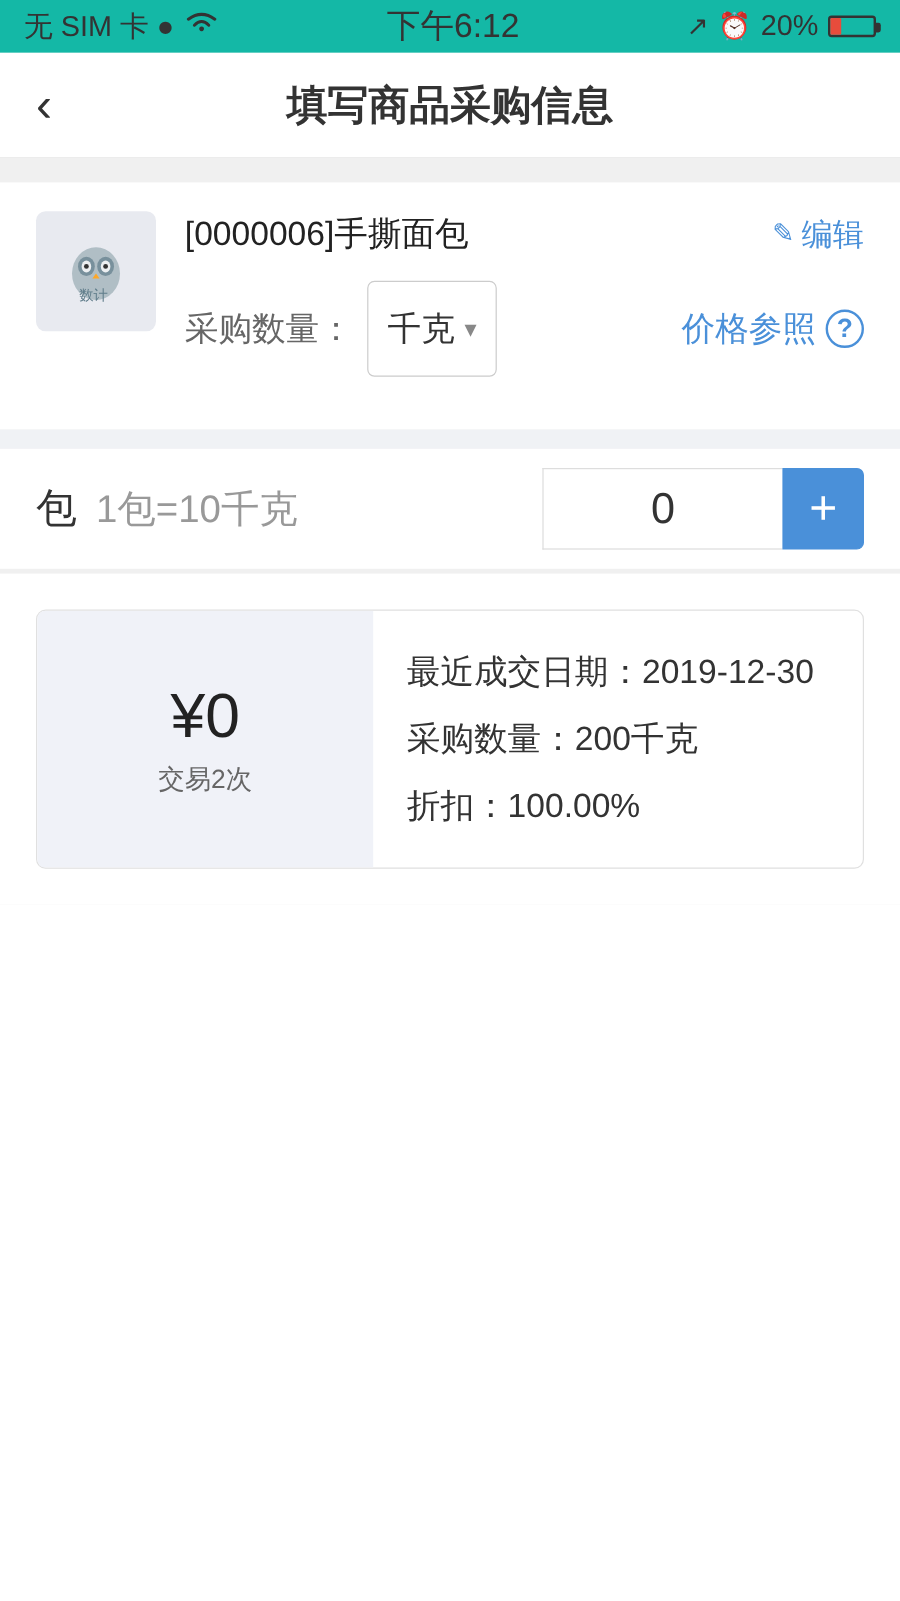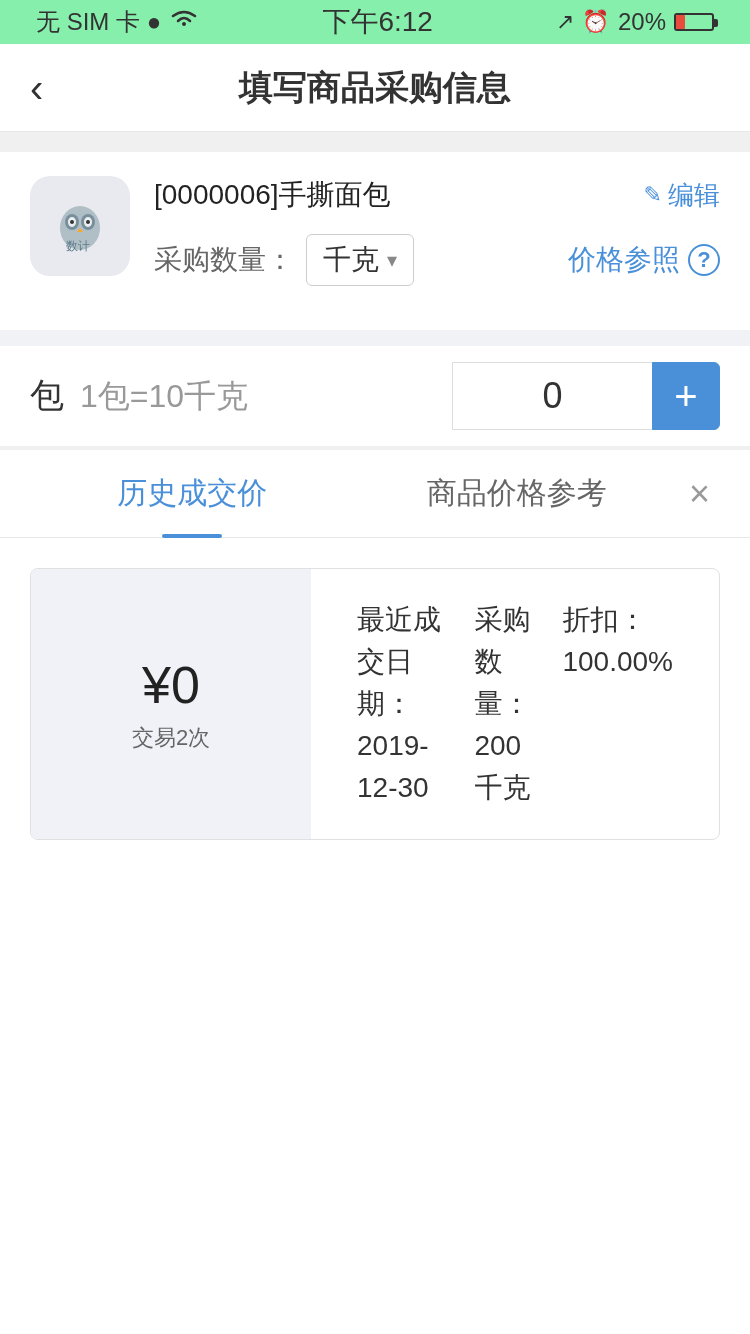--- a/index.html
+++ b/index.html
@@ -9,25 +9,25 @@
       min-height: 1334px;
       background: #f0f0f0;
       font-family: -apple-system, "PingFang SC", "Helvetica Neue", Arial, sans-serif;
       font-size: 28px;
       color: #333;
     }
 
     
     .status-bar {
       height: 44px;
-      background: #86efac;
+      background: #14b8a6;
       display: flex;
       align-items: center;
       justify-content: space-between;
-      padding: 0 36px;
+      padding: 0 20px;
       font-size: 26px;
       font-weight: 500;
     }
     .status-left {
       display: flex;
       align-items: center;
       gap: 8px;
       font-size: 24px;
     }
     .status-center {
@@ -106,21 +106,21 @@
     .product-header {
       display: flex;
       align-items: flex-start;
       gap: 24px;
       margin-bottom: 20px;
     }
     .product-thumb {
       width: 100px;
       height: 100px;
       background: #e8eaf0;
-      border-radius: 20px;
+      border-radius: 8px;
       display: flex;
       align-items: center;
       justify-content: center;
       flex-shrink: 0;
       overflow: hidden;
     }
     .product-thumb-inner {
       width: 70px;
       height: 70px;
       display: flex;
@@ -161,21 +161,21 @@
     .unit-label {
       font-size: 28px;
       color: #666;
       margin-right: 12px;
     }
     .unit-selector {
       display: flex;
       align-items: center;
       border: 1px solid #ccc;
       border-radius: 6px;
-      padding: 6px 16px;
+      padding: 20px 16px;
       background: #fff;
       cursor: pointer;
       gap: 8px;
     }
     .unit-selector-text {
       font-size: 28px;
       color: #333;
     }
     .unit-selector-arrow {
       font-size: 20px;
@@ -334,23 +334,23 @@
       font-weight: 400;
       color: #222;
     }
     .transaction-count {
       font-size: 22px;
       color: #666;
       margin-top: 8px;
     }
     .transaction-details-side {
       flex: 1;
-      padding: 30px 46px;
-      display: flex;
-      flex-direction: row;
+      padding: 30px 28px;
+      display: flex;
+      flex-direction: column;
       gap: 14px;
       justify-content: center;
     }
     .detail-row {
       font-size: 28px;
       color: #333;
       line-height: 1.5;
     }
 
     
@@ -445,29 +445,20 @@
     <span class="quantity-unit">包</span>
     <span class="quantity-conversion">1包=10千克</span>
   </div>
   <div class="quantity-input-group">
     <div class="quantity-input-box">0</div>
     <div class="quantity-add-btn">+</div>
   </div>
 </div>
 
 <div class="tabs-panel">
-  <div class="tabs-header">
-    <div class="tab-item active">
-      <span>历史成交价</span>
-    </div>
-    <div class="tab-item">
-      <span>商品价格参考</span>
-    </div>
-    <div class="tab-close">×</div>
-  </div>
 
   <div class="transaction-content">
     <div class="transaction-card">
 
       <div class="transaction-price-side">
         <span class="transaction-price">¥0</span>
         <span class="transaction-count">交易2次</span>
       </div>
 
       <div class="transaction-details-side">

